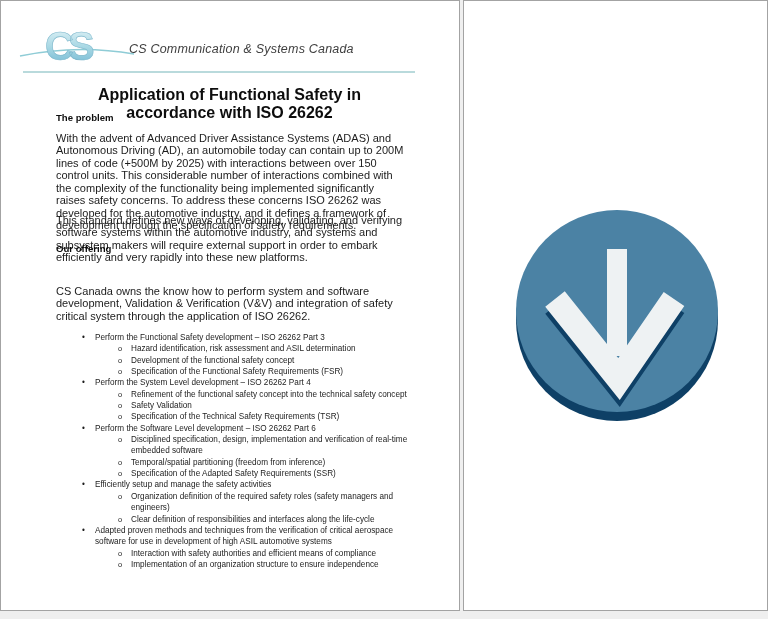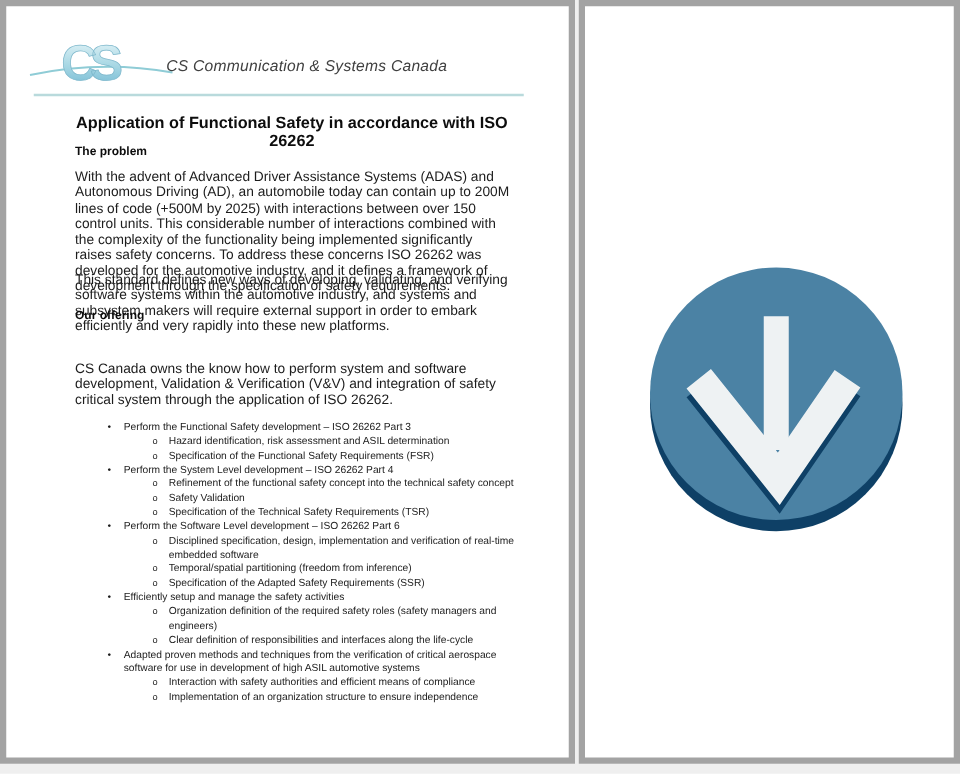--- a/index.html
+++ b/index.html
@@ -4,37 +4,37 @@
 <style>
   html,body{margin:0;padding:0;}
   body{
     width:768px;height:619px;position:relative;overflow:hidden;
     background:#efefef;
     font-family:"Liberation Sans",sans-serif;
     color:#1c1c1c;
   }
   .page{
     position:absolute;top:0;background:#ffffff;height:611px;
-    border:5px solid #a3a3a3;box-sizing:border-box;
+    border:1px solid #a3a3a3;box-sizing:border-box;
   }
   .page-left{left:0;width:460px;}
   .page-right{left:463px;width:305px;}
 
   
   .logo-svg{position:absolute;left:18px;top:22px;width:116px;height:44px;}
   .company-name{
     position:absolute;left:128px;top:41px;
     font-size:12.5px;font-weight:normal;font-style:italic;color:#404040;
     white-space:nowrap;letter-spacing:.2px;
   }
   .header-rule{position:absolute;left:22px;top:70px;width:392px;height:2px;background:#b9dadc;}
 
   .doc-title{
     position:absolute;left:55px;top:85px;width:347px;
-    text-align:center;font-size:13px;font-weight:bold;color:#0d0d0d;
+    text-align:center;font-size:16px;font-weight:bold;color:#0d0d0d;
   }
   .sec-heading{
     position:absolute;left:55px;
     font-size:9.6px;font-weight:bold;color:#0d0d0d;
   }
   .h-problem{top:111px;}
   .h-offering{top:242px;}
   .para{
     position:absolute;left:55px;width:348px;
     font-size:11px;line-height:12.45px;color:#1c1c1c;
@@ -91,20 +91,21 @@
 
     <div class="sec-heading h-offering">Our offering</div>
 
     <p class="para p3">CS Canada owns the know how to perform system and software development, Validation &amp; Verification (V&amp;V) and integration of safety critical system through the application of ISO 26262.</p>
 
     <ul class="offerings">
       <li>
         <span>Perform the Functional Safety development – ISO 26262 Part 3</span>
         <ul class="sub">
           <li>Hazard identification, risk assessment and ASIL determination</li>
+          <li>Development of the functional safety concept</li>
           <li>Specification of the Functional Safety Requirements (FSR)</li>
         </ul>
       </li>
       <li>
         <span>Perform the System Level development – ISO 26262 Part 4</span>
         <ul class="sub">
           <li>Refinement of the functional safety concept into the technical safety concept</li>
           <li>Safety Validation</li>
           <li>Specification of the Technical Safety Requirements (TSR)</li>
         </ul>

